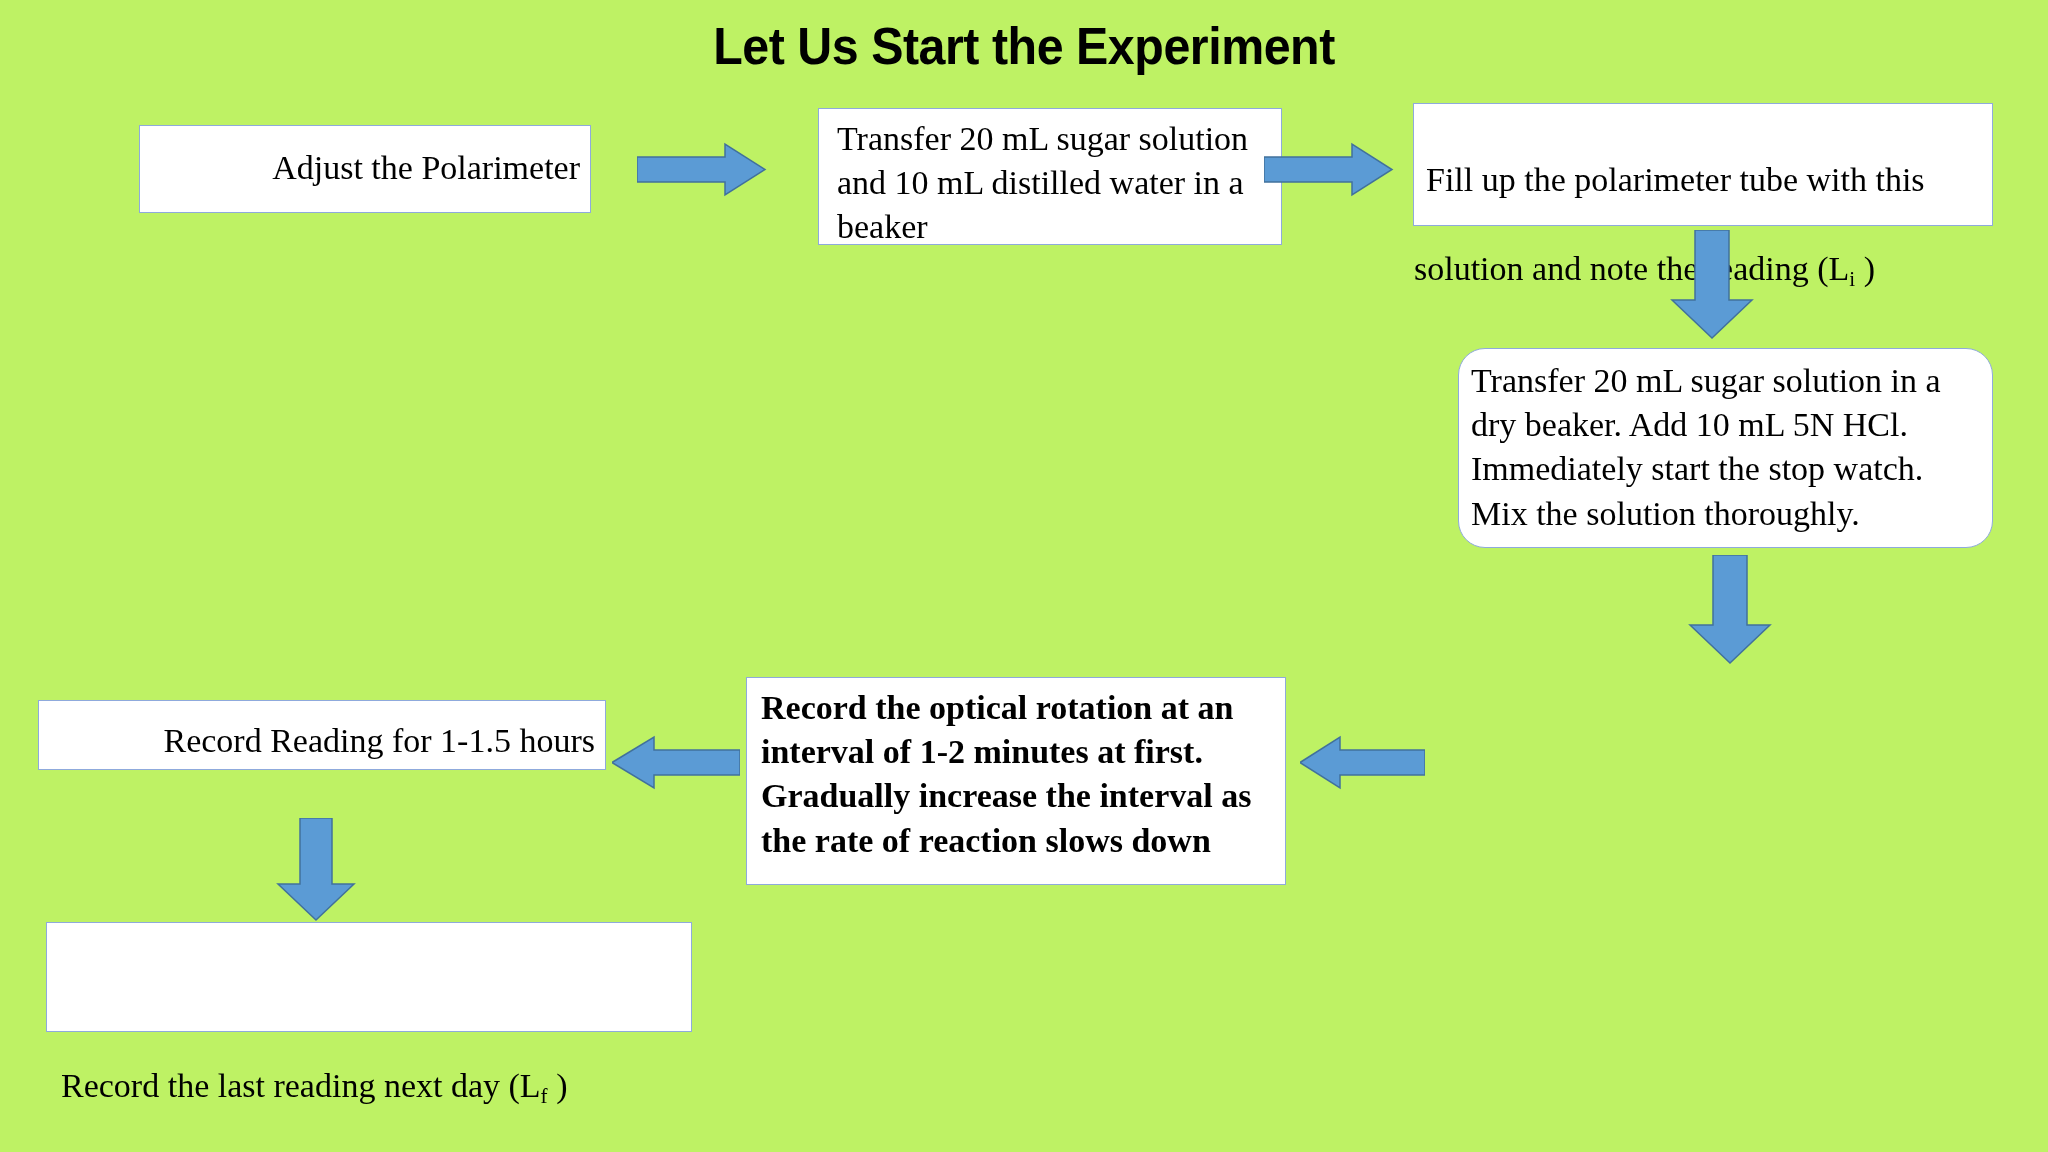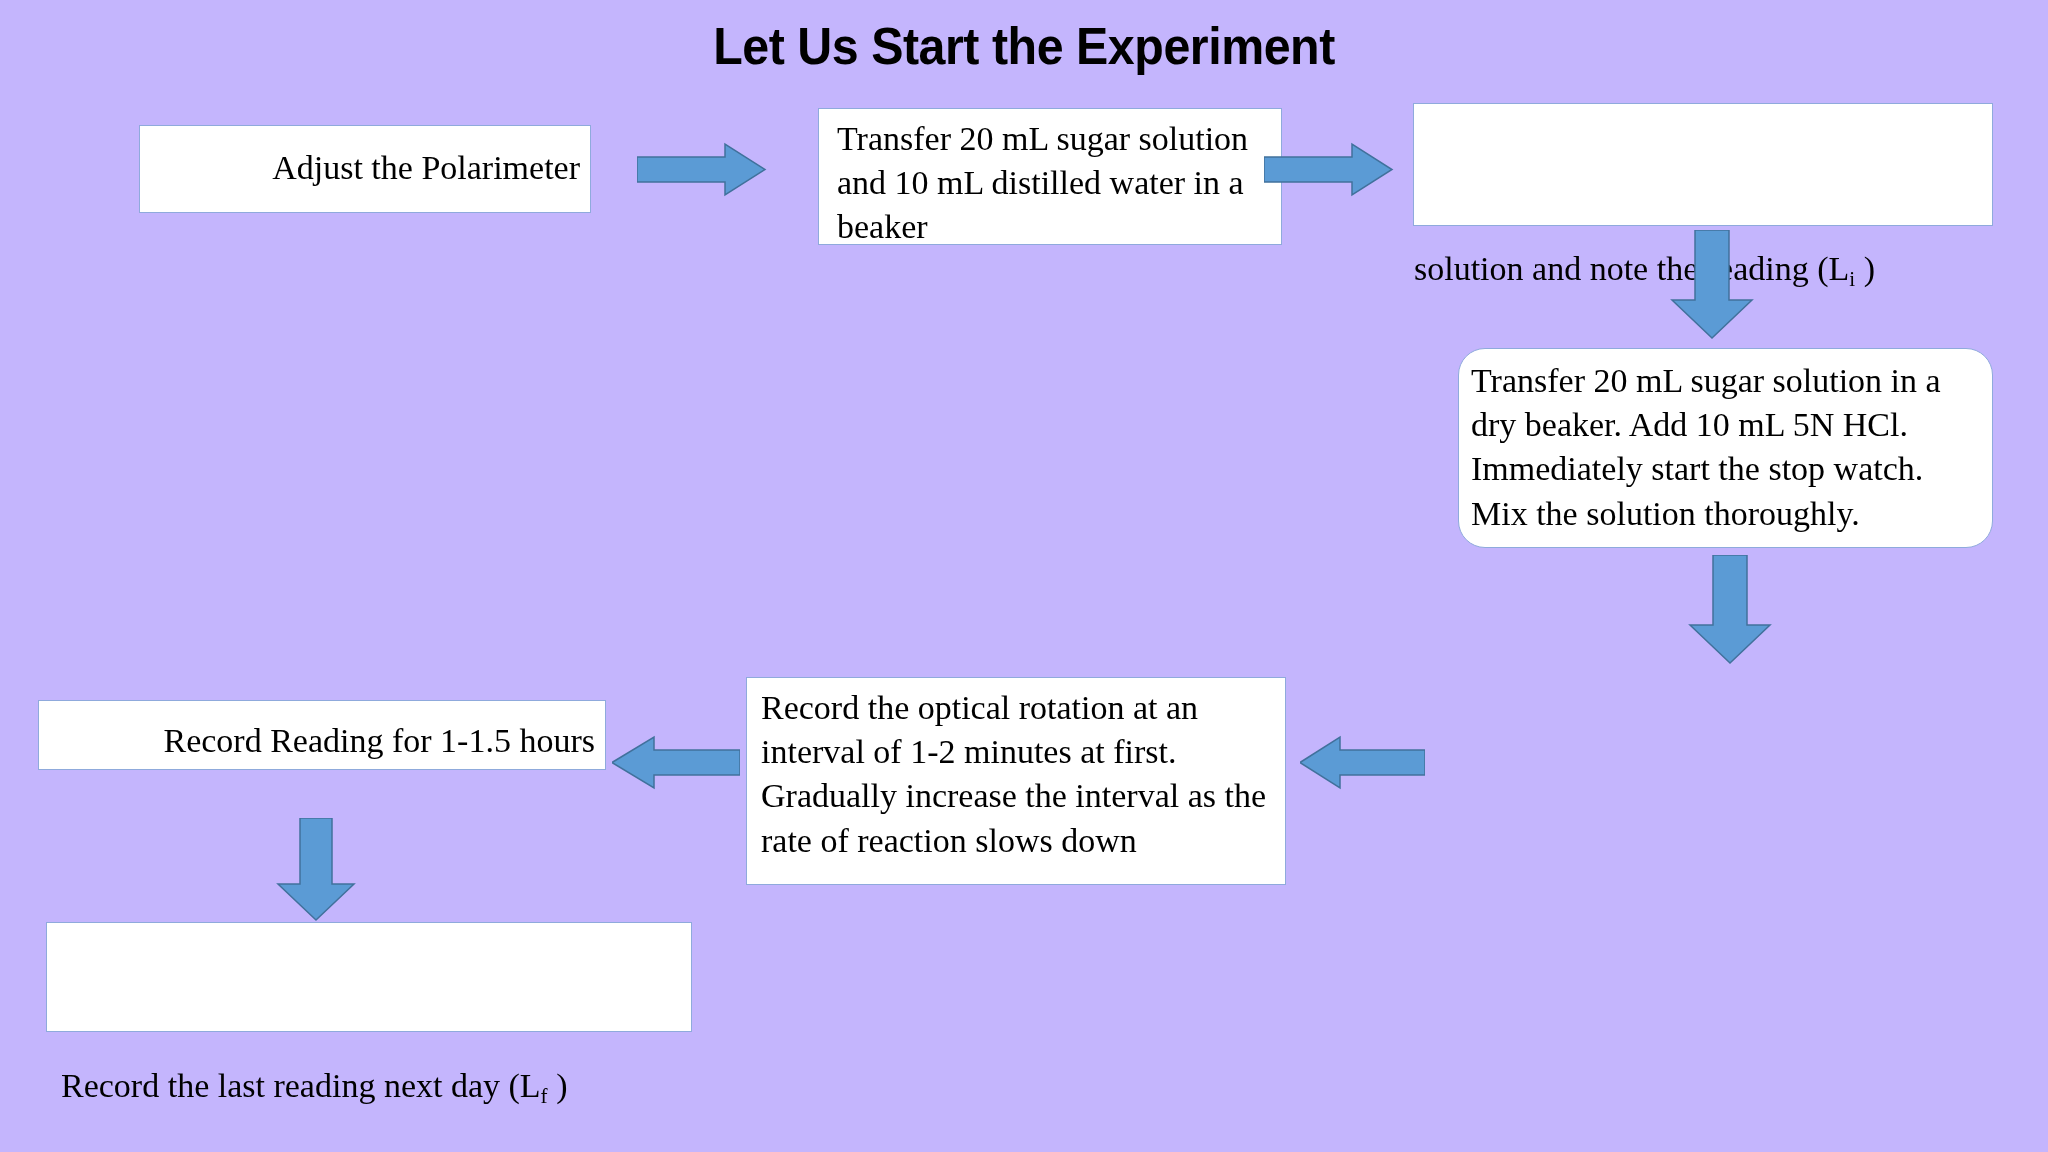--- a/index.html
+++ b/index.html
@@ -4,21 +4,21 @@
 <style>
   html, body {
     margin: 0;
     padding: 0;
     background: #ffffff;
   }
   #canvas {
     position: relative;
     width: 2048px;
     height: 1152px;
-    background: #c4b5fd;
+    background: #bef264;
     overflow: hidden;
     font-family: "Liberation Serif", "DejaVu Serif", serif;
   }
   .title {
     position: absolute;
     left: 0;
     top: 16px;
     width: 2048px;
     text-align: center;
     font-family: "Liberation Sans", "DejaVu Sans", sans-serif;
@@ -82,21 +82,21 @@
   </div>
 
   <div class="arrow" style="left:1264px; top:142px;">
     <svg width="130" height="55" viewBox="0 0 130 55">
       <polygon points="0,15 88,15 88,2 128,27.5 88,53 88,40 0,40" fill="#5B9BD5" stroke="#41719C" stroke-width="1.5"></polygon>
     </svg>
   </div>
 
   <div class="node" style="left:1413px; top:103px; width:580px; height:123px;">
     <span class="txt" style="padding-left:12px; padding-top:10px;">
-      <br>
+      <span>Fill up the polarimeter tube with this</span><br>
       <span style="display:inline-block; margin-left:-12px;"><span>solution and note the reading (L</span><sub>i</sub><span> )</span></span>
     </span>
   </div>
 
   <div class="arrow" style="left:1662px; top:230px;">
     <svg width="100" height="110" viewBox="0 0 100 110">
       <polygon points="33,0 67,0 67,70 90,70 50,108 10,70 33,70" fill="#5B9BD5" stroke="#41719C" stroke-width="1.5"></polygon>
     </svg>
   </div>
 
@@ -110,21 +110,21 @@
     </svg>
   </div>
 
 
   <div class="arrow" style="left:1300px; top:735px;">
     <svg width="125" height="55" viewBox="0 0 125 55">
       <polygon points="125,15 40,15 40,2 0,27.5 40,53 40,40 125,40" fill="#5B9BD5" stroke="#41719C" stroke-width="1.5"></polygon>
     </svg>
   </div>
 
-  <div class="node" style="left:746px; top:677px; width:540px; height:208px;">
+  <div class="node" style="left:746px; top:677px; width:540px; height:208px;font-weight:bold;">
     <span class="txt" style="padding-left:14px; padding-top:8px;">Record the optical rotation at an interval of 1-2 minutes at first. Gradually increase the interval as the rate of reaction slows down</span>
   </div>
 
   <div class="arrow" style="left:612px; top:735px;">
     <svg width="128" height="55" viewBox="0 0 128 55">
       <polygon points="128,15 42,15 42,2 0,27.5 42,53 42,40 128,40" fill="#5B9BD5" stroke="#41719C" stroke-width="1.5"></polygon>
     </svg>
   </div>
 
   <div class="node center" style="left:38px; top:700px; width:568px; height:70px;">

